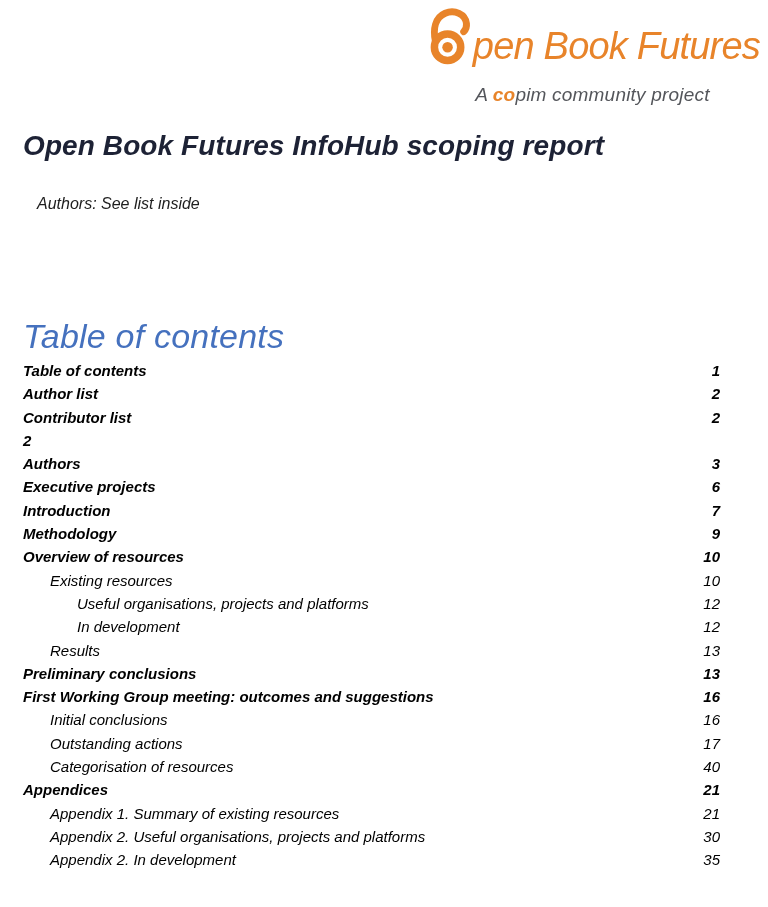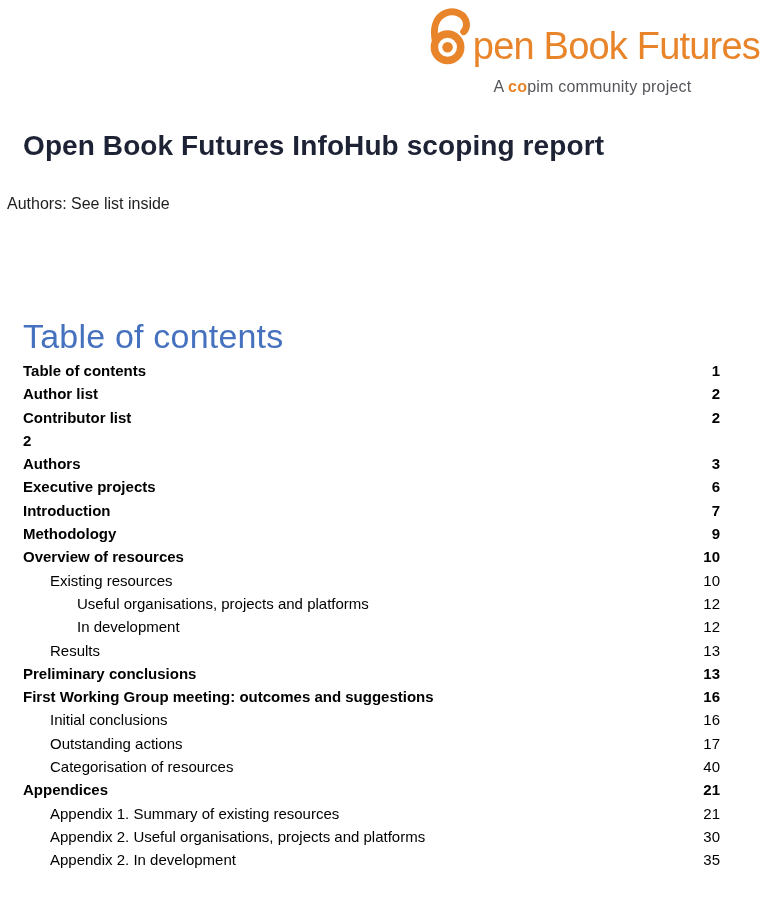--- a/index.html
+++ b/index.html
@@ -4,20 +4,21 @@
 <title>Open Book Futures InfoHub scoping report</title>
 <style>
   html, body { margin: 0; padding: 0; background: #ffffff; }
   .page {
     position: relative;
     width: 768px;
     height: 876px;
     background: #ffffff;
     overflow: hidden;
     font-family: "Liberation Sans", sans-serif;
+    font-style: italic;
   }
 
   
   .logo {
     position: absolute;
     top: 5px;
     right: 8px;
     display: flex;
     flex-direction: column;
     align-items: center;
@@ -30,41 +31,41 @@
   .wordmark {
     color: #E8842A;
     font-size: 38px;
     font-weight: 500;
     letter-spacing: -0.8px;
     line-height: 1;
     padding-bottom: 1px;
     white-space: nowrap;
   }
   .tagline {
-    margin-top: 12px;
-    font-size: 16px;
+    margin-top: 18px;
+    font-size: 19px;
     color: #54565B;
     letter-spacing: 0.2px;
     white-space: nowrap;
   }
   .tagline .co { color: #E8842A; font-weight: 600; }
 
   
   .doc-title {
     position: absolute;
     left: 23px;
     top: 111px;
     font-size: 28px;
     font-weight: bold;
     color: #1D2235;
     letter-spacing: 0.1px;
   }
   .authors {
     position: absolute;
-    left: 7px;
+    left: 37px;
     top: 195px;
     font-size: 16px;
     color: #1E1E1E;
   }
   .toc-heading {
     position: absolute;
     left: 23px;
     top: 289px;
     font-size: 34px;
     font-weight: 400;

